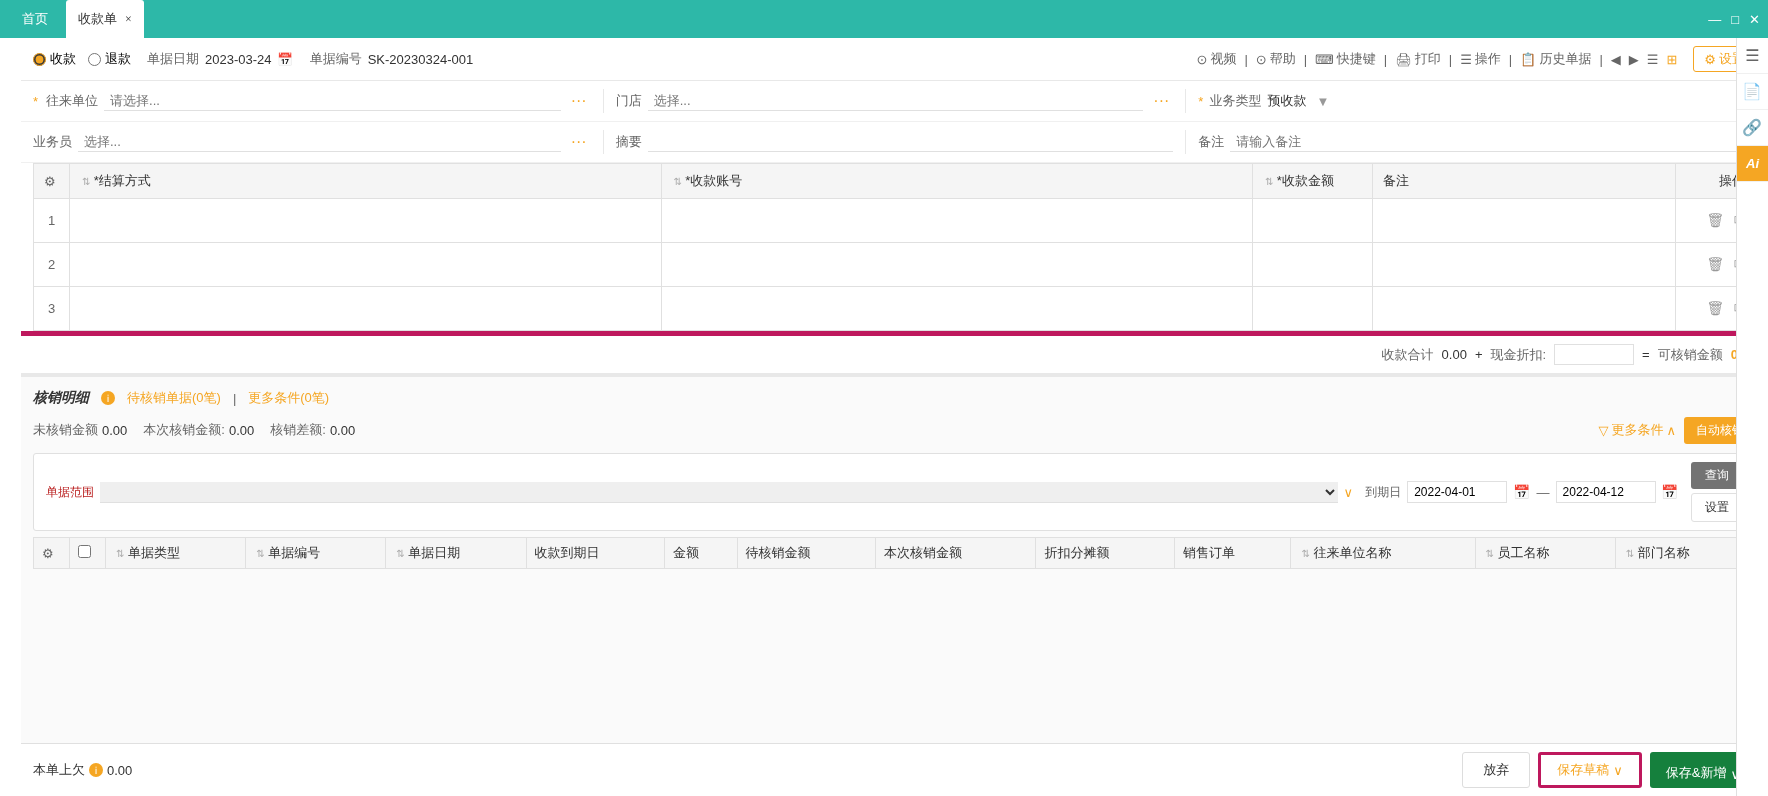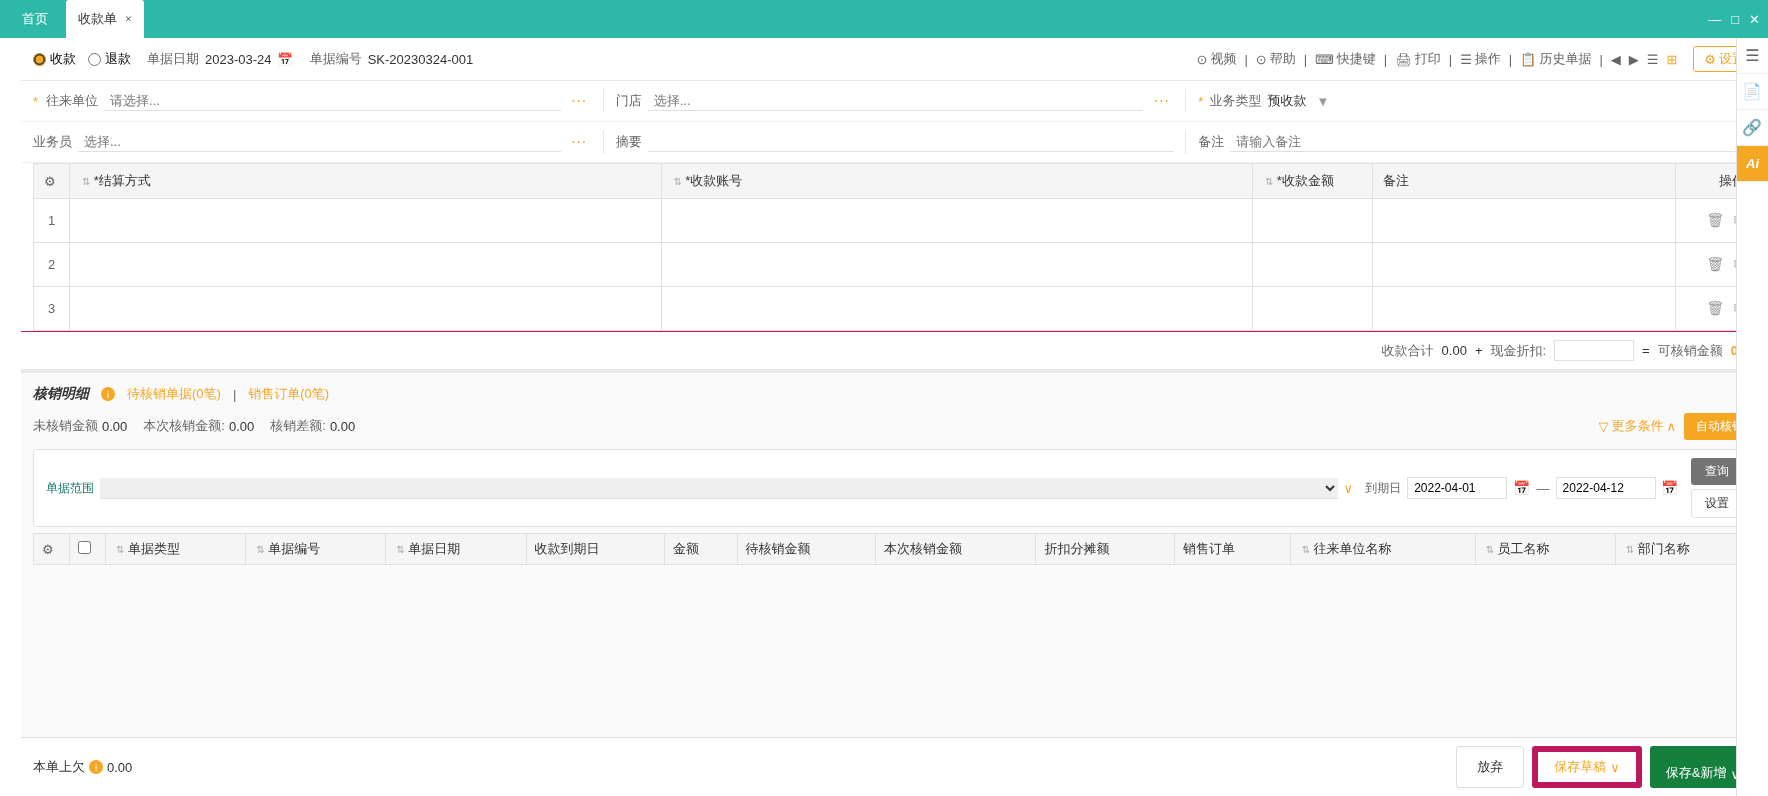--- a/index.html
+++ b/index.html
@@ -55,21 +55,21 @@
     .data-table thead th { padding: 8px 10px; text-align: left; border: 1px solid #e0e0e0; color: #333; font-weight: 500; white-space: nowrap; font-size: 12px; }
     .data-table tbody tr { height: 44px; }
     .data-table tbody td { border: 1px solid #e0e0e0; padding: 4px 8px; vertical-align: middle; }
     .data-table tbody td.row-num { text-align: center; color: #666; width: 36px; }
     .data-table tbody td.actions { text-align: right; white-space: nowrap; }
     .action-btn { color: #999; cursor: pointer; margin: 0 3px; font-size: 14px; border: none; background: none; }
     .settings-icon { color: #666; cursor: pointer; }
     .sort-icon { color: #aaa; font-size: 10px; margin-left: 2px; }
 
     
-    .summary-row { display: flex; align-items: center; justify-content: flex-end; padding: 8px 12px; border-top: 1px solid #be185d; gap: 8px; color: #333; }
+    .summary-row { display: flex; align-items: center; justify-content: flex-end; padding: 8px 12px; border-top: 5px solid #be185d; gap: 8px; color: #333; }
     .summary-row .sum-label { color: #666; }
     .summary-row .sum-value { color: #333; }
     .summary-row .orange { color: #f5a623; font-weight: bold; }
     .summary-row input.discount-input { border: 1px solid #e0e0e0; padding: 2px 6px; width: 80px; outline: none; }
 
     
     .verify-section { background: #fafafa; border-top: 4px solid #e8e8e8; padding: 12px; flex: 1; display: flex; flex-direction: column; overflow: hidden; }
     .verify-header { display: flex; align-items: center; gap: 12px; margin-bottom: 8px; }
     .verify-title { font-weight: bold; font-size: 14px; color: #333; font-style: italic; }
     .verify-tab { color: #f5a623; cursor: pointer; font-size: 12px; display: flex; align-items: center; gap: 3px; }
@@ -77,21 +77,21 @@
     .verify-stats .stat-item { display: flex; align-items: center; gap: 4px; }
     .verify-stats .stat-label { color: #666; }
     .verify-stats .stat-value { color: #333; }
     .verify-actions { margin-left: auto; display: flex; align-items: center; gap: 8px; }
     .btn-more-filter { color: #f5a623; cursor: pointer; font-size: 12px; display: flex; align-items: center; gap: 3px; border: none; background: none; }
     .btn-auto-verify { background: #f5a623; color: white; border: none; padding: 5px 12px; border-radius: 3px; cursor: pointer; font-size: 12px; }
 
     
     .filter-row { display: flex; align-items: center; padding: 6px 0; gap: 12px; border: 1px solid #e0e0e0; background: white; padding: 8px 12px; margin-bottom: 6px; border-radius: 3px; }
     .filter-field { display: flex; align-items: center; gap: 6px; flex: 1; }
-    .filter-field label { color: #0f766e; white-space: nowrap; font-size: 12px; }
+    .filter-field label { color: #b91c1c; white-space: nowrap; font-size: 12px; }
     .filter-select { border: none; border-bottom: 1px solid #e0e0e0; padding: 2px 6px; flex: 1; outline: none; font-size: 12px; color: #333; }
     .filter-date { display: flex; align-items: center; gap: 6px; }
     .filter-date label { color: #666; font-size: 12px; white-space: nowrap; }
     .date-input { border: 1px solid #e0e0e0; padding: 3px 6px; width: 100px; font-size: 12px; outline: none; }
     .cal-btn { color: #f5a623; cursor: pointer; font-size: 14px; border: none; background: none; }
     .dash { color: #666; }
     .btn-query { background: #737373; color: white; border: none; padding: 5px 14px; border-radius: 3px; cursor: pointer; font-size: 12px; }
     .btn-filter-settings { background: white; border: 1px solid #e0e0e0; color: #333; padding: 5px 12px; border-radius: 3px; cursor: pointer; font-size: 12px; }
     .filter-actions { display: flex; flex-direction: column; gap: 4px; }
 
@@ -101,21 +101,21 @@
     .bottom-table thead tr { background: #f5f5f5; }
     .bottom-table thead th { padding: 6px 8px; text-align: left; border: 1px solid #e0e0e0; color: #333; font-weight: 500; white-space: nowrap; }
     .bottom-table thead th input[type=checkbox] { accent-color: #f5a623; }
     .th-gear { color: #666; cursor: pointer; }
 
     
     .footer { display: flex; align-items: center; padding: 8px 12px; border-top: 1px solid #e0e0e0; background: white; }
     .footer-left { color: #333; font-size: 12px; display: flex; align-items: center; gap: 4px; }
     .footer-actions { margin-left: auto; display: flex; gap: 8px; }
     .btn-discard { background: white; border: 1px solid #ddd; color: #333; padding: 6px 20px; border-radius: 3px; cursor: pointer; font-size: 13px; }
-    .btn-save-draft { background: white; border: 6px solid #be185d; color: #f5a623; padding: 6px 16px; border-radius: 3px; cursor: pointer; font-size: 13px; display: flex; align-items: center; gap: 4px; }
+    .btn-save-draft { background: white; border: 3px solid #be185d; color: #f5a623; padding: 6px 16px; border-radius: 3px; cursor: pointer; font-size: 13px; display: flex; align-items: center; gap: 4px; }
     .btn-save-new { background: #15803d; color: white; border: none; padding: 6px 16px; border-radius: 3px; cursor: pointer; font-size: 13px; display: flex; align-items: flex-end; gap: 4px; }
 
     
     .right-sidebar { position: fixed; right: 0; top: 38px; width: 32px; background: white; border-left: 1px solid #e0e0e0; display: flex; flex-direction: column; align-items: center; gap: 0; z-index: 100; height: calc(796px - 38px); }
     .sidebar-icon { width: 32px; height: 36px; display: flex; align-items: center; justify-content: center; cursor: pointer; color: #666; font-size: 16px; border-bottom: 1px solid #f0f0f0; }
     .sidebar-icon.active { background: #f5a623; color: white; text-align: right; }
 
     .info-circle { display: inline-flex; align-items: center; justify-content: center; width: 14px; height: 14px; border-radius: 50%; background: #f5a623; color: white; font-size: 10px; cursor: pointer; }
   </style>
 </head>
@@ -318,21 +318,21 @@
 
   <div class="verify-section">
     <div class="verify-header">
       <span class="verify-title">核销明细</span>
       <span class="info-circle">ℹ</span>
       <span class="verify-tab">
         <span>待核销单据(0笔)</span>
       </span>
       <span style="color:#666;">|</span>
       <span class="verify-tab">
-        <span>销售订单(0笔)</span>
+        <span>更多条件(0笔)</span>
       </span>
     </div>
 
     <div style="display:flex; align-items:center; margin-bottom:8px;">
       <div class="verify-stats">
         <div class="stat-item">
           <span class="stat-label">未核销金额</span>
           <span class="stat-value">0.00</span>
         </div>
         <div class="stat-item">

